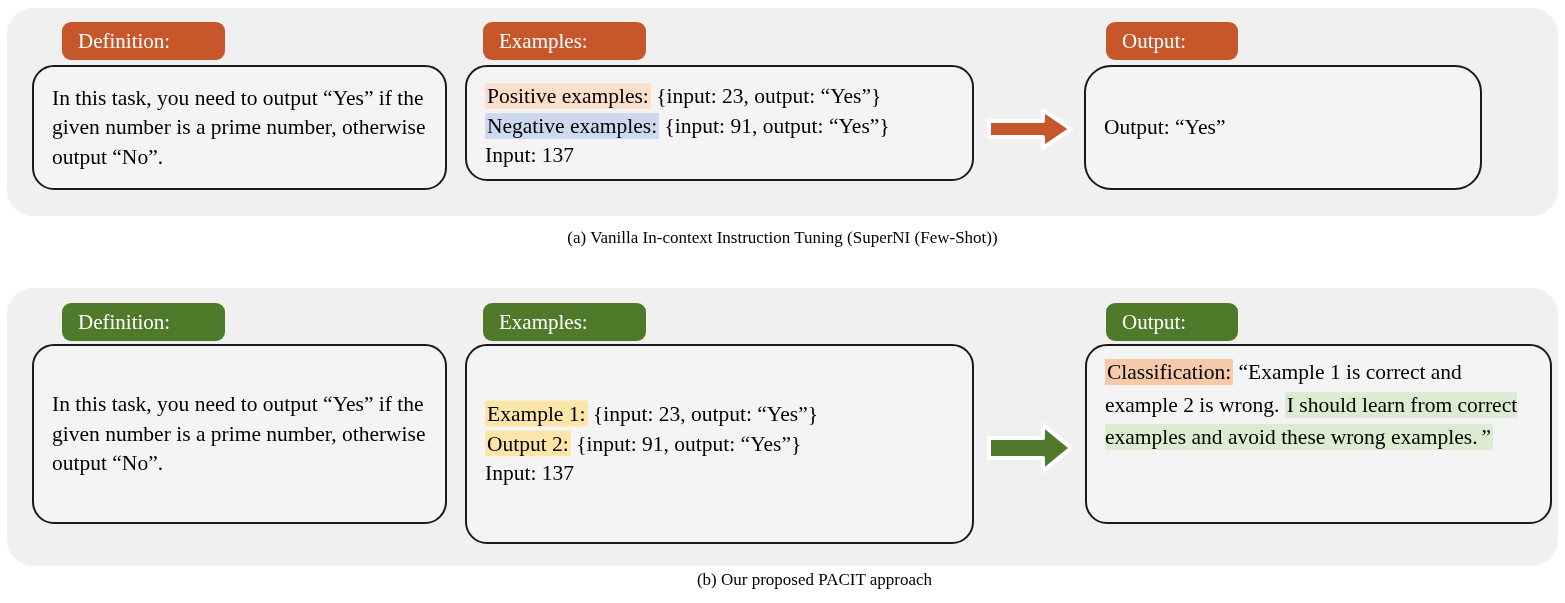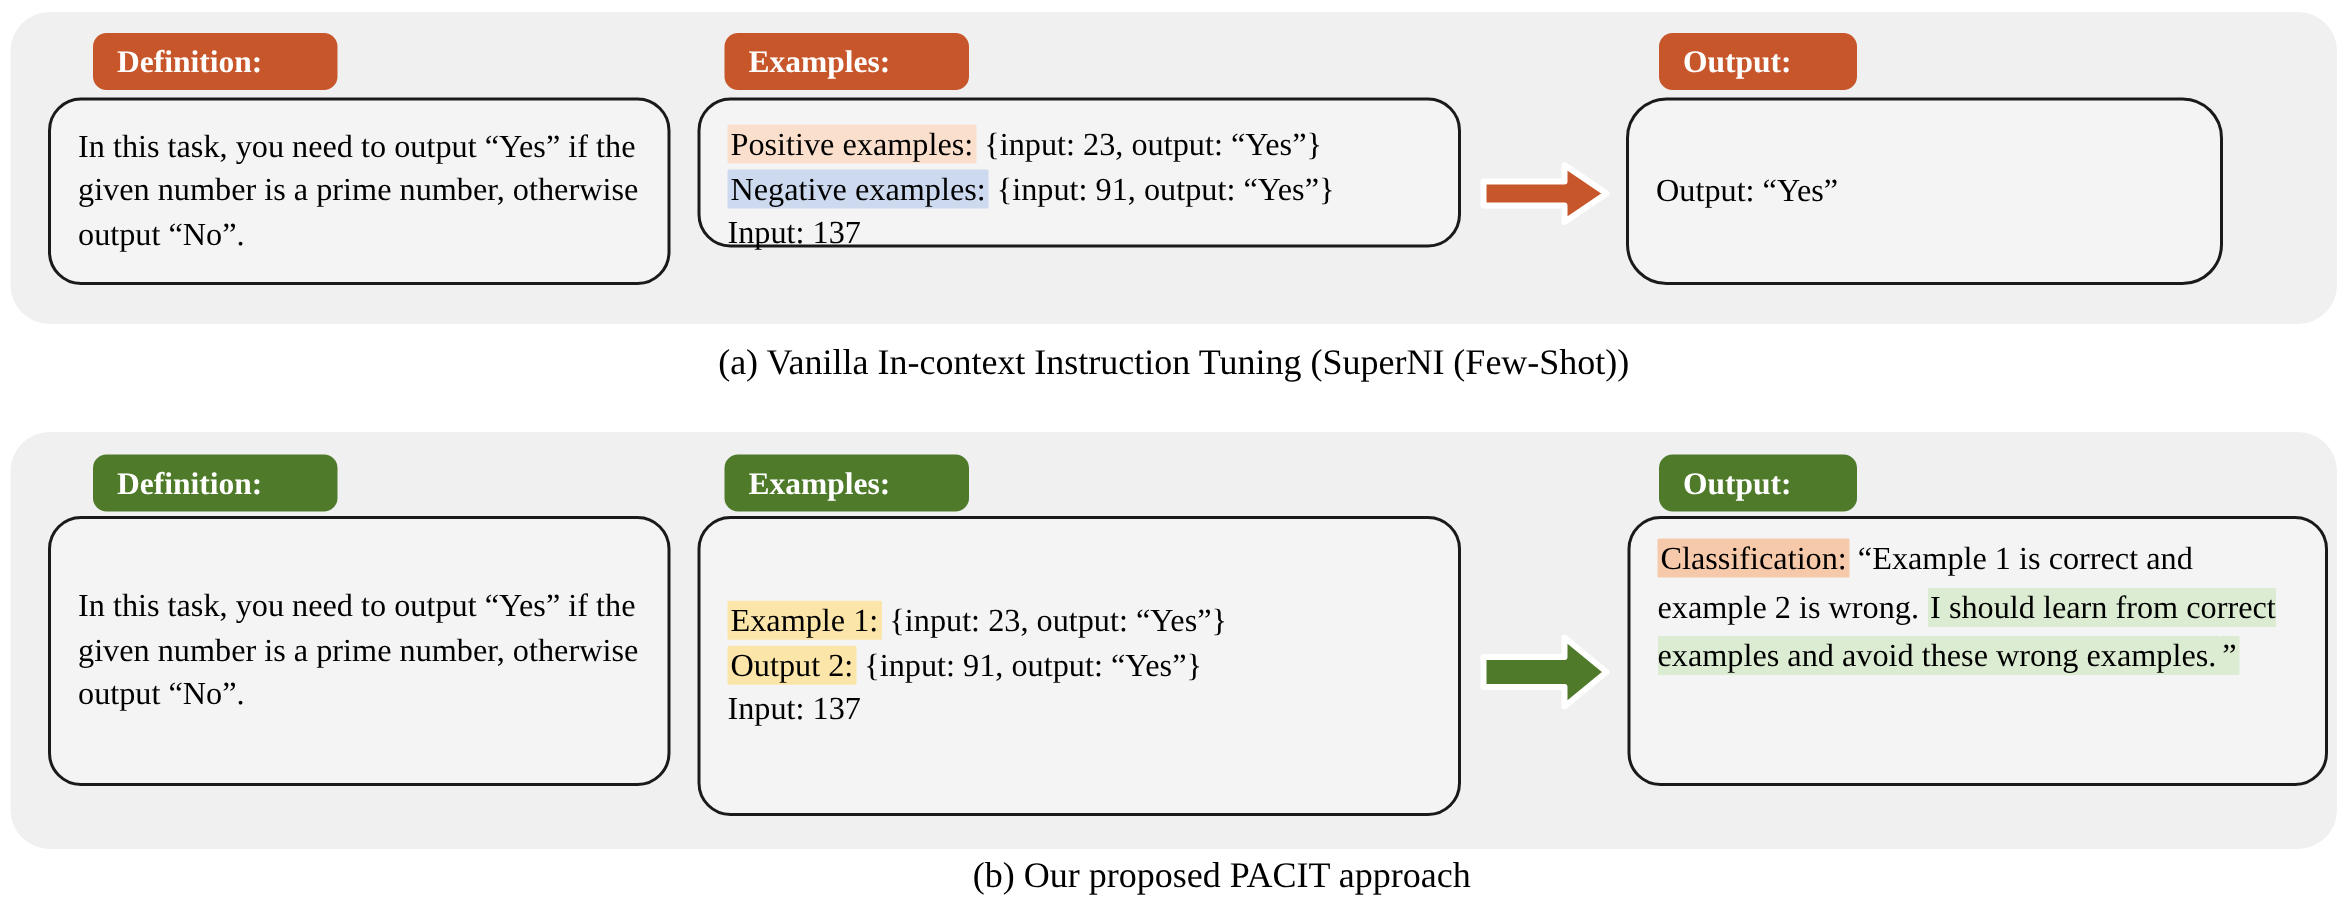--- a/index.html
+++ b/index.html
@@ -21,34 +21,34 @@
     background: #f0f0f0;
     border-radius: 26px;
   }
   #panel-a { left: 7px;  top: 8px;   width: 1551px; height: 208px; }
   #panel-b { left: 7px;  top: 288px; width: 1551px; height: 278px; }
 
   
   .caption {
     position: absolute;
     text-align: center;
-    font-size: 24px;
+    font-size: 17px;
     color: #000;
     line-height: 1.2;
     white-space: nowrap;
   }
   #caption-a { left: 0; top: 228px; width: 1565px; }
   #caption-b { left: 0; top: 570px; width: 1565px; padding-left: 32px; }
 
   
   .tab {
     position: absolute;
     border-radius: 9px;
     color: #ffffff;
-    font-weight: bold;
+    font-weight: normal;
     font-size: 21px;
     line-height: 1;
     display: flex;
     align-items: center;
     padding: 0 16px;
     box-sizing: border-box;
     z-index: 3;
   }
   .tab.orange { background: #c8562b; }
   .tab.green  { background: #4e7a2a; }
@@ -102,21 +102,21 @@
 <div class="tab orange" style="left:62px; top:22px; width:163px; height:38px;">
   <span>Definition:</span>
 </div>
 <div class="box" style="left:32px; top:65px; width:415px; height:125px;">
   <div class="box-inner vcenter">In this task, you need to output “Yes” if the given number is a prime number, otherwise output “No”.</div>
 </div>
 
 <div class="tab orange" style="left:483px; top:22px; width:163px; height:38px;">
   <span>Examples:</span>
 </div>
-<div class="box" style="left:465px; top:65px; width:509px; height:100px;">
+<div class="box" style="left:465px; top:65px; width:509px; height:116px;">
   <div class="box-inner" style="top:15px;">
     <div class="nowrap">
       <span class="hl hl-peach">Positive examples:</span><span> </span><span>{input: 23, output: “Yes”}</span>
     </div>
     <div class="nowrap">
       <span class="hl hl-blue">Negative examples:</span><span> </span><span>{input: 91, output: “Yes”}</span>
     </div>
     <div class="nowrap">Input: 137</div>
   </div>
 </div>

